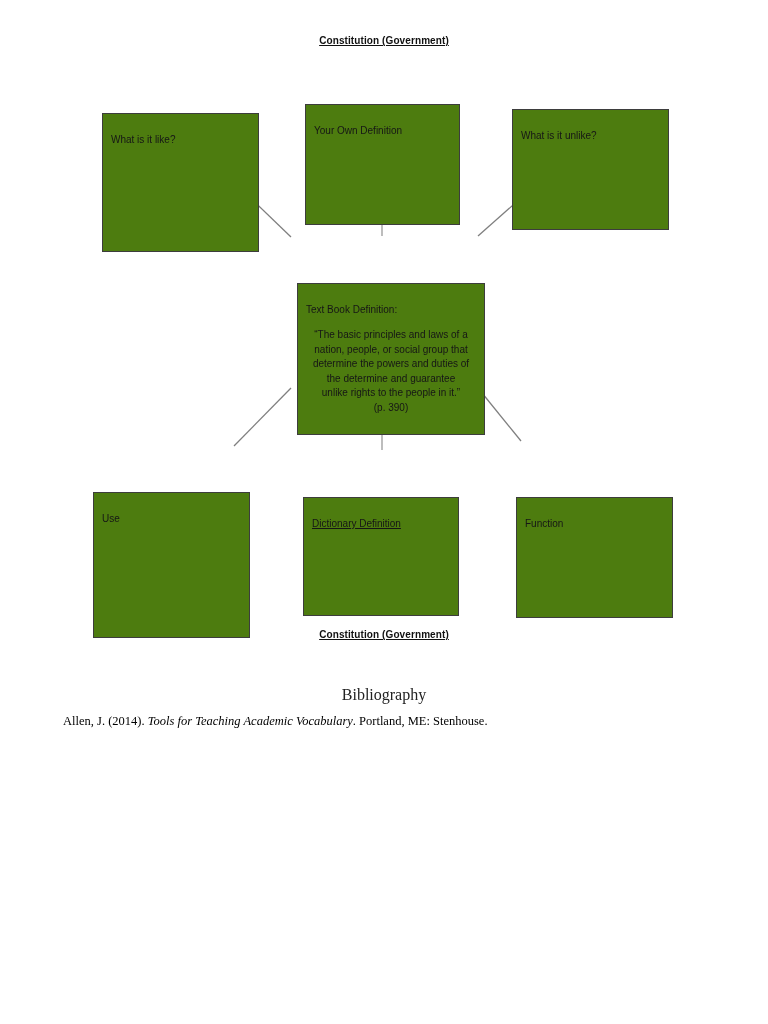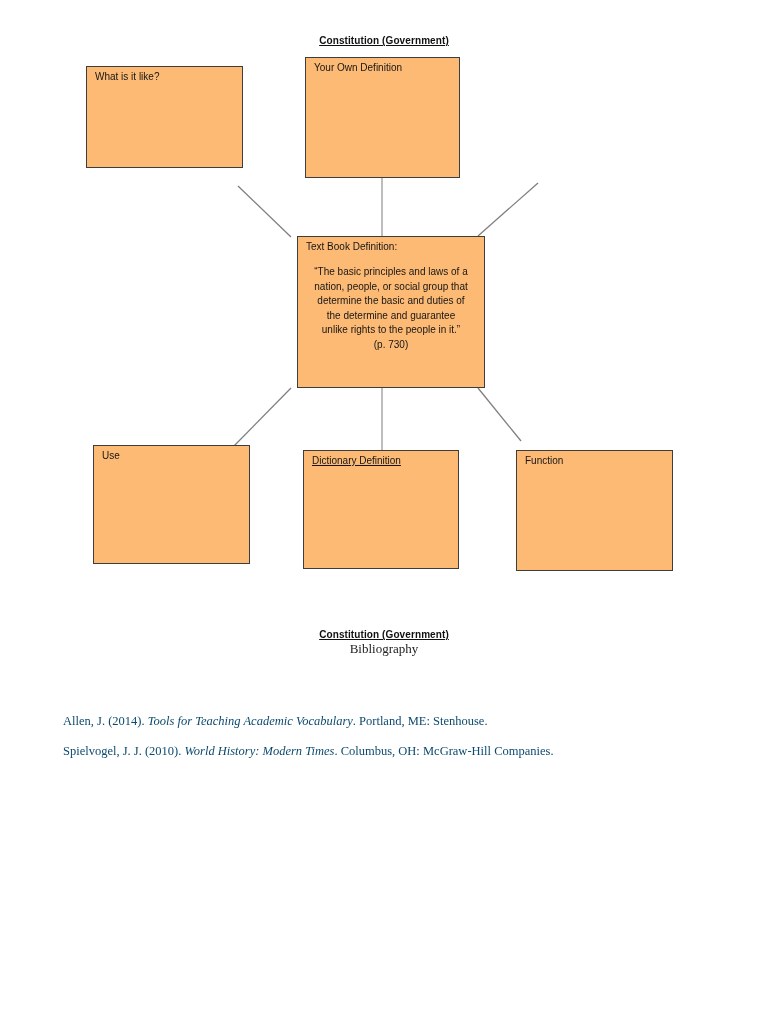--- a/index.html
+++ b/index.html
@@ -33,60 +33,61 @@
   .connectors {
     position: absolute;
     left: 0; top: 0;
     width: 768px; height: 1024px;
     pointer-events: none;
   }
 
   .dbox {
     position: absolute;
     box-sizing: border-box;
-    background: #fdba74;
+    background: #4d7c0f;
     border: 1.6px solid #3d3d3d;
     font-size: 10px;
     line-height: 12px;
-    padding: 4px 8px;
+    padding: 20px 8px;
     color: #161616;
+    margin-top: 47px;
   }
-  .box-what-like   { left: 86px; top: 66px;  width: 157px; height: 102px; }
+  .box-what-like   { left: 102px; top: 66px;  width: 157px; height: 139px; }
   .box-own-def     { left: 305px; top: 57px;  width: 155px; height: 121px; }
   .box-what-unlike { left: 512px; top: 62px;  width: 157px; height: 121px; }
   .box-textbook    { left: 297px; top: 236px; width: 188px; height: 152px; }
-  .box-use         { left: 93px;  top: 445px; width: 157px; height: 119px; }
+  .box-use         { left: 93px;  top: 445px; width: 157px; height: 146px; }
   .box-dictionary  { left: 303px; top: 450px; width: 156px; height: 119px; text-decoration: underline; }
   .box-function    { left: 516px; top: 450px; width: 157px; height: 121px; }
 
   .box-label { white-space: nowrap; }
 
   .quote {
     margin-top: 12px;
     text-align: center;
     line-height: 14.6px;
   }
   .quote-line { white-space: nowrap; text-align: center; }
 
   .bib-heading {
     position: absolute;
-    top: 641px;
+    top: 686px;
     left: 0;
     width: 768px;
     text-align: center;
     font-family: "Liberation Serif", serif;
-    font-size: 13px;
+    font-size: 16px;
     color: #222222;
   }
   .bib-entry {
     position: absolute;
     left: 63px;
     font-family: "Liberation Serif", serif;
     font-size: 12.5px;
-    color: #0c4a6e;
+    color: #000000;
     white-space: nowrap;
   }
   .bib-entry.first  { top: 701px; }
   .bib-entry.second { top: 731px; }
   .bib-book-title { font-style: italic; }
 </style>
 </head>
 <body>
 
 <div class="page">
@@ -103,30 +104,33 @@
   </svg>
 
   <div class="dbox box-what-like">
     <div class="box-label">What is it like?</div>
   </div>
 
   <div class="dbox box-own-def">
     <div class="box-label">Your Own Definition</div>
   </div>
 
+  <div class="dbox box-what-unlike">
+    <div class="box-label">What is it unlike?</div>
+  </div>
 
   <div class="dbox box-textbook">
     <div class="box-label">Text Book Definition:</div>
     <div class="quote">
       <div class="quote-line">“The basic principles and laws of a</div>
       <div class="quote-line">nation, people, or social group that</div>
-      <div class="quote-line">determine the basic and duties of</div>
+      <div class="quote-line">determine the powers and duties of</div>
       <div class="quote-line">the determine and guarantee</div>
       <div class="quote-line">unlike rights to the people in it.”</div>
-      <div class="quote-line">(p. 730)</div>
+      <div class="quote-line">(p. 390)</div>
     </div>
   </div>
 
   <div class="dbox box-use">
     <div class="box-label">Use</div>
   </div>
 
   <div class="dbox box-dictionary">
     <div class="box-label">Dictionary Definition</div>
   </div>
@@ -136,17 +140,14 @@
   </div>
 
   <div class="doc-title bottom">Constitution (Government)</div>
 
   <div class="bib-heading">Bibliography</div>
 
   <p class="bib-entry first">
     <span>Allen, J. (2014). </span><span class="bib-book-title">Tools for Teaching Academic Vocabulary</span><span>. Portland, ME: Stenhouse.</span>
   </p>
 
-  <p class="bib-entry second">
-    <span>Spielvogel, J. J. (2010). </span><span class="bib-book-title">World History: Modern Times</span><span>. Columbus, OH: McGraw-Hill Companies.</span>
-  </p>
 
 </div>
 
 </body></html>

